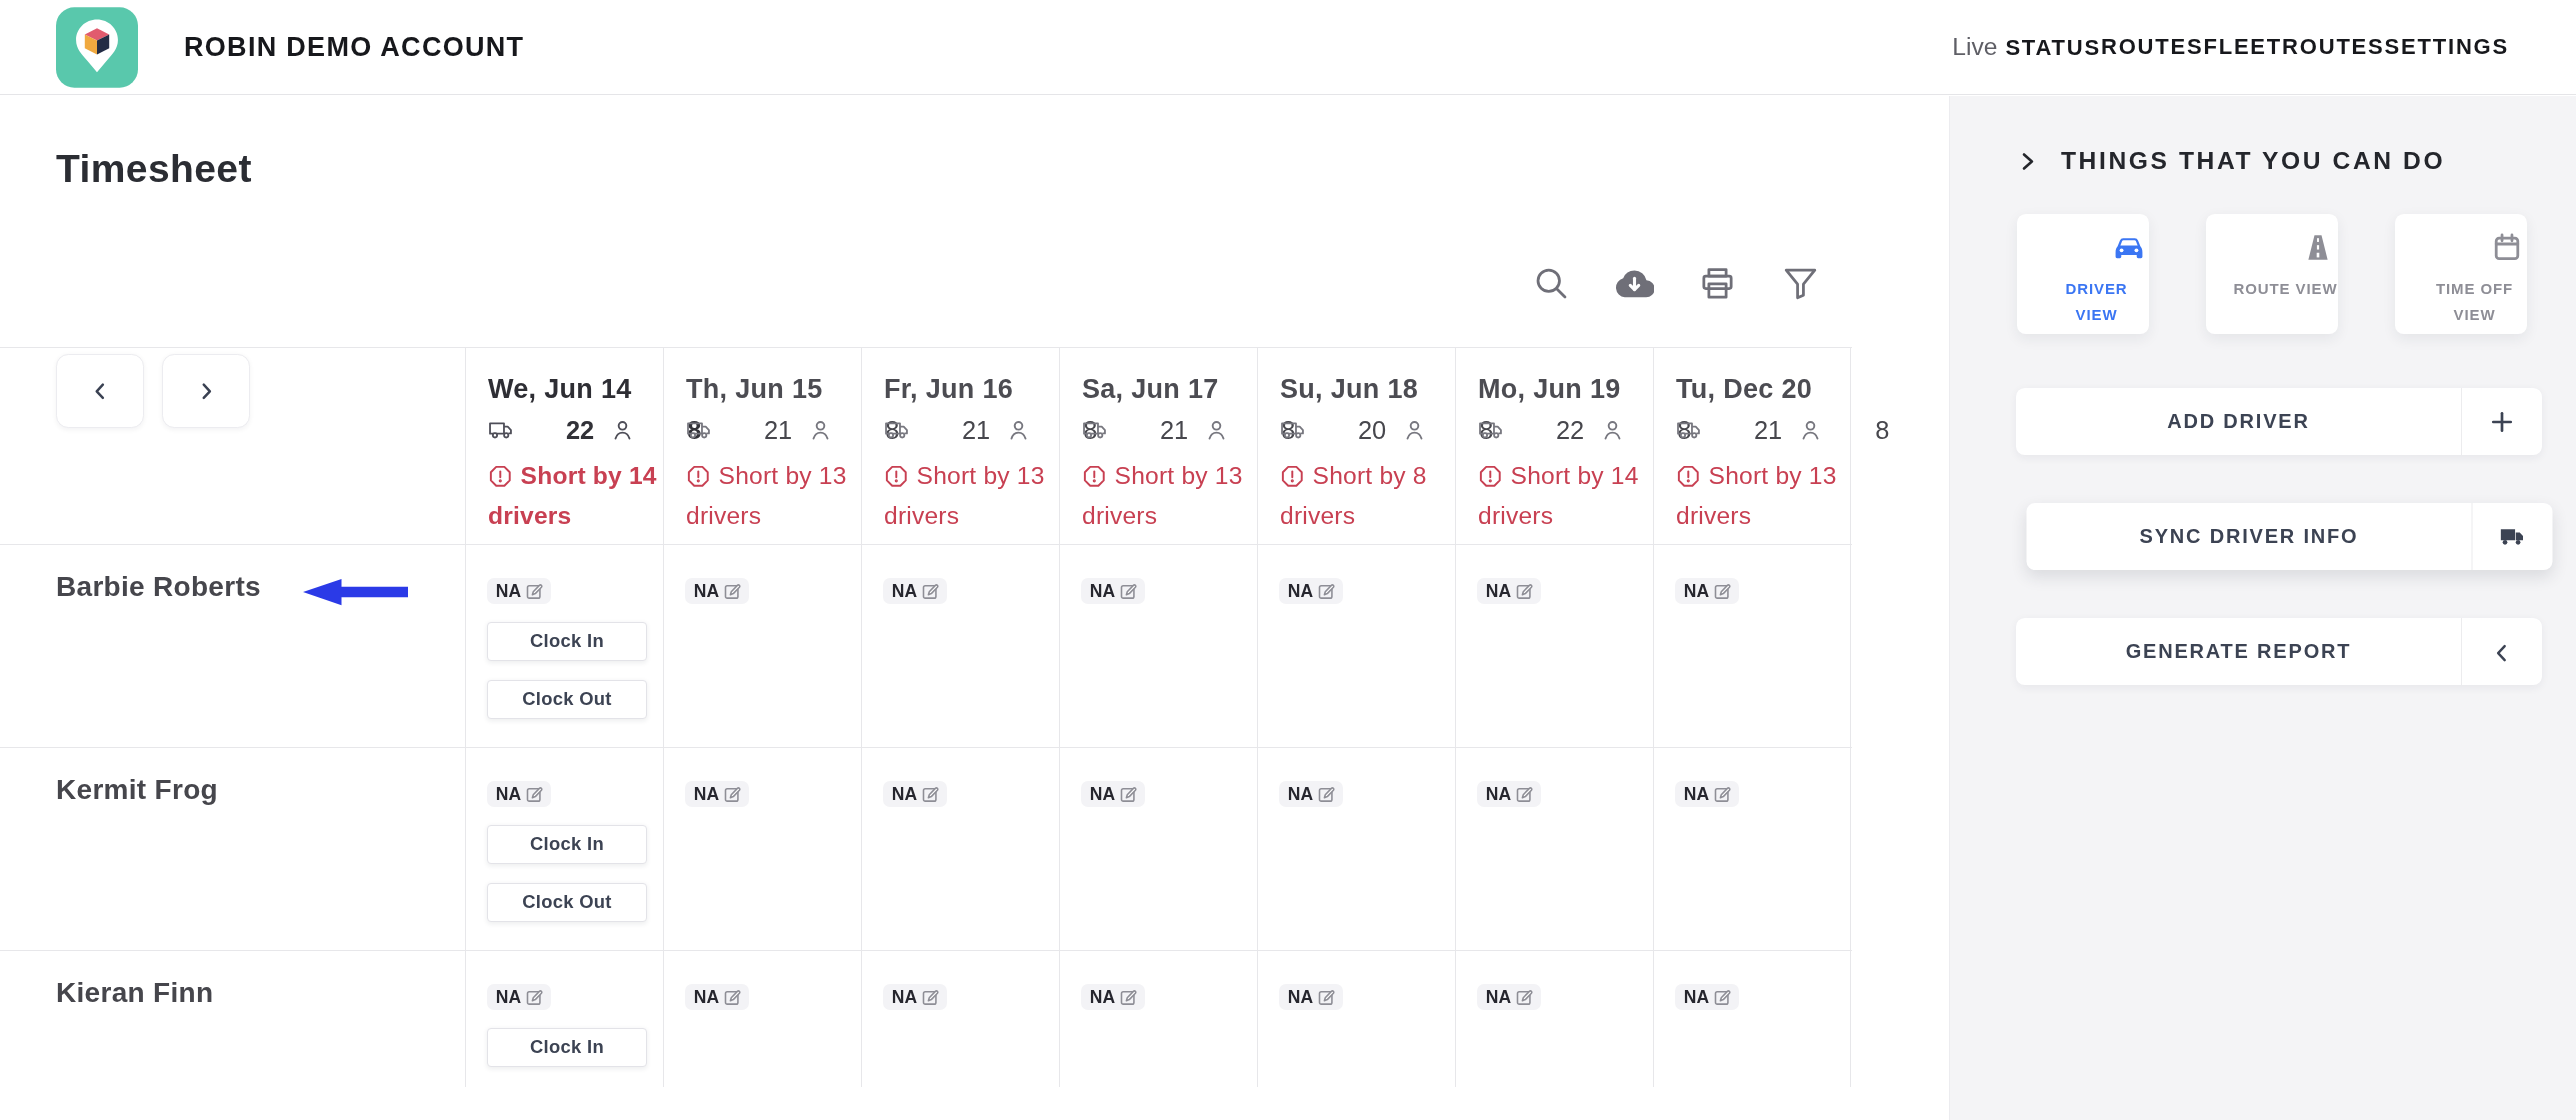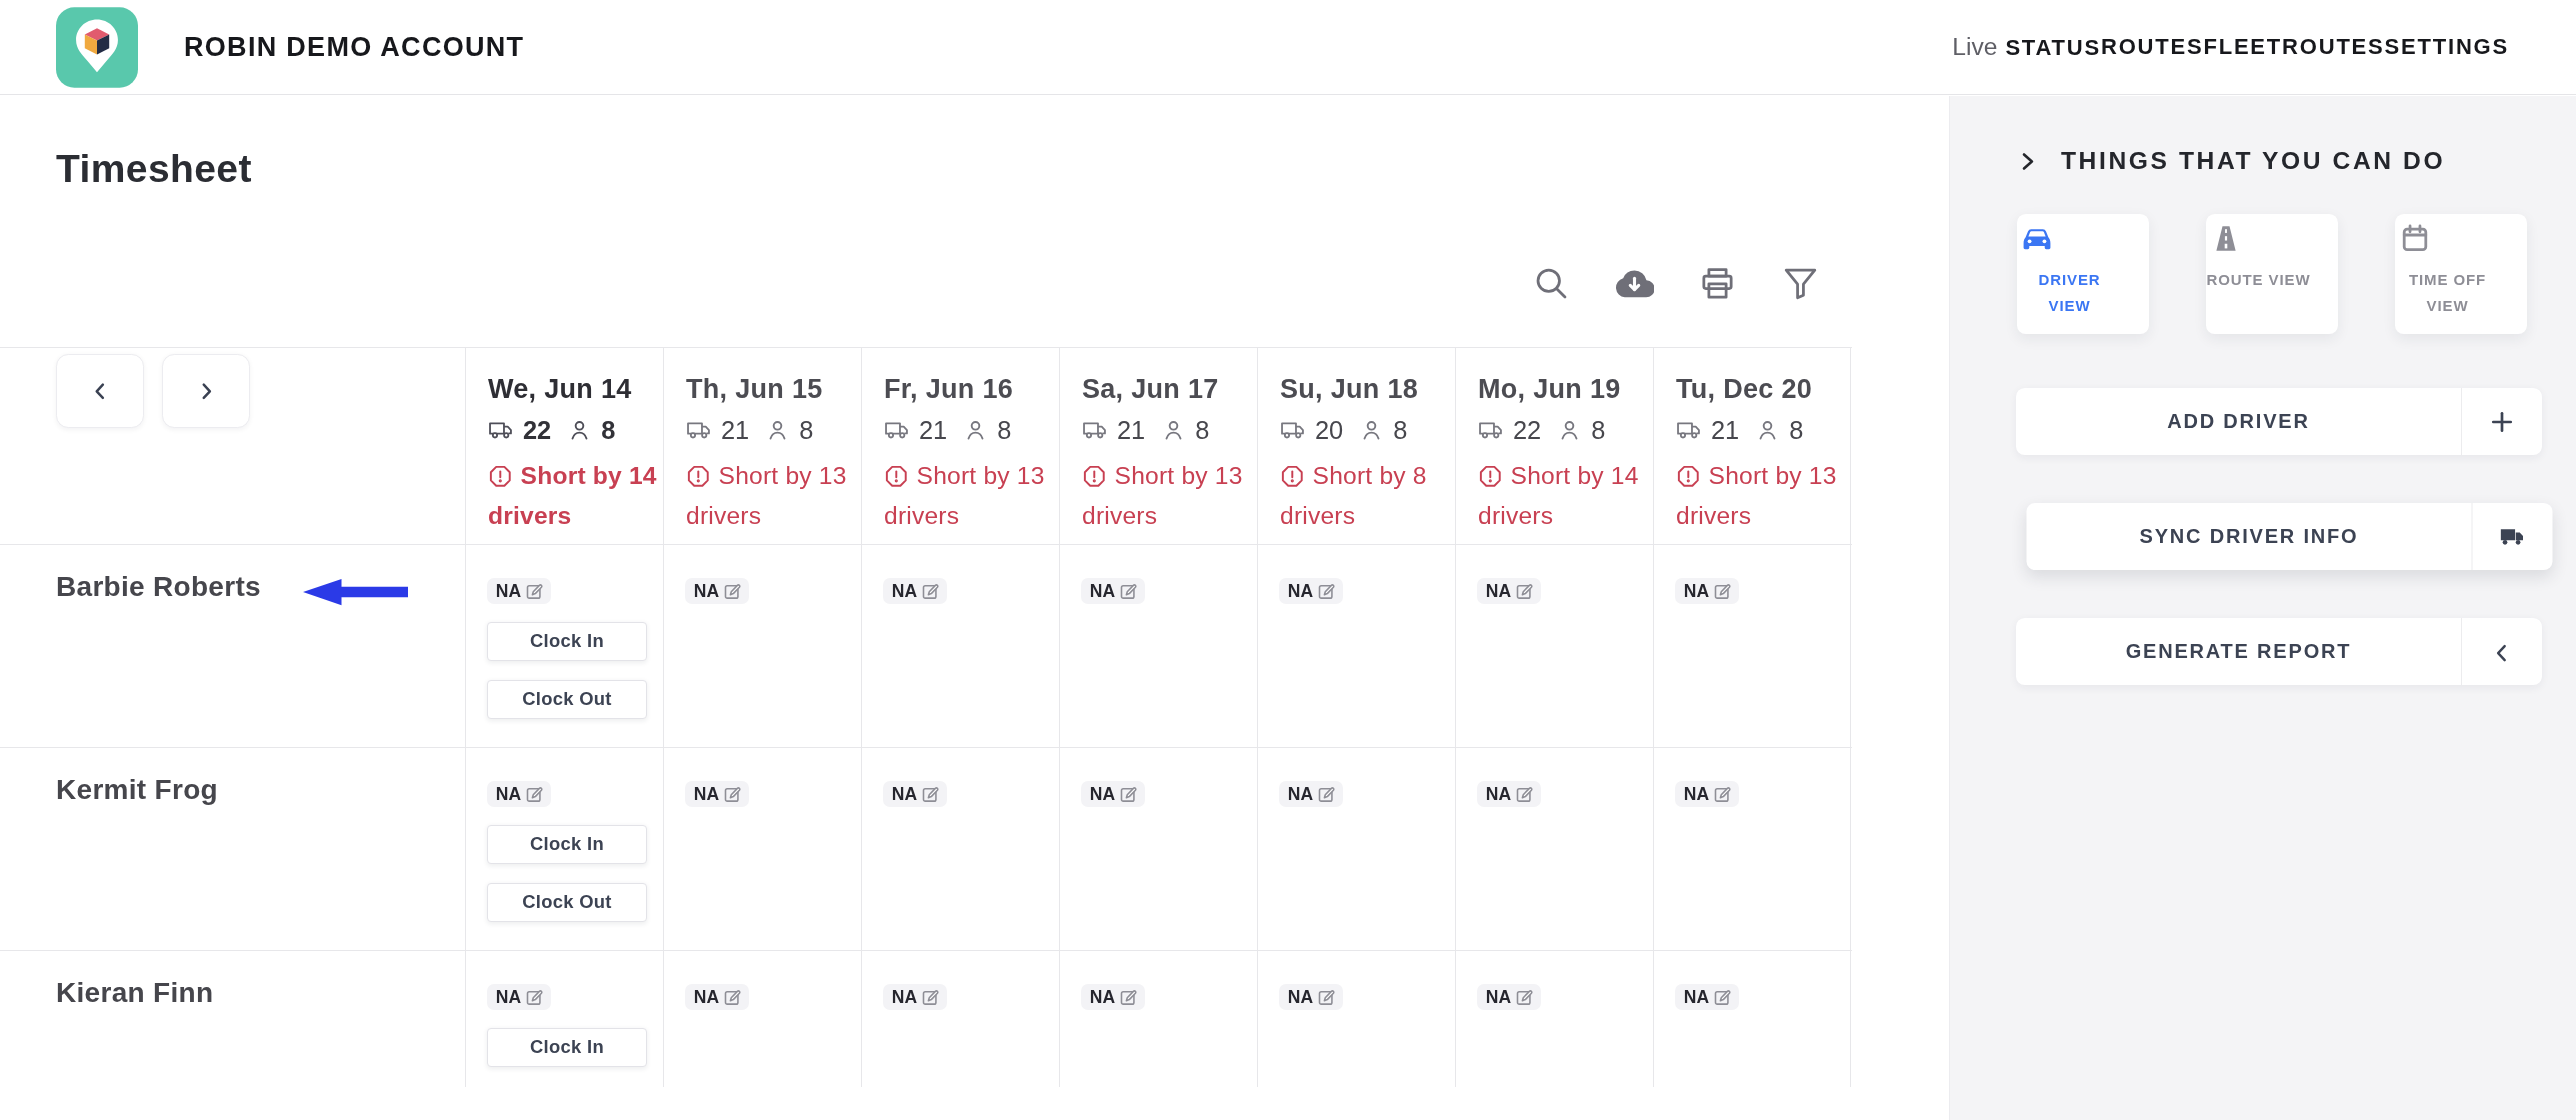--- a/index.html
+++ b/index.html
@@ -49,21 +49,21 @@
   .pager-btn{ width:88px; height:74px; background:#fff; border:0.9px solid #ececf0;
     border-radius:12.3px; box-shadow:0 1.8px 5.3px rgba(20,25,45,.05); display:flex;
     align-items:center; justify-content:center; color:#3a4152; cursor:pointer; }
   .pager-btn svg{ width:24.6px; height:24.6px; }
 
   .day-head{ padding:26px 0 0 22px; }
   .day-date{ font-size:27px; font-weight:600; color:#4c4c52; letter-spacing:0.3px;}
   .day-counts{ margin-top:11.4px; display:flex; align-items:center; gap:8px;
     font-size:25.4px; font-weight:500; color:#47474d; }
   .day-counts svg{ width:27px; height:27px; color:#77777f; flex:none; }
-  .day-counts .cnt{ margin-right:7px; }
+  .day-counts .cnt{ margin-right:7px;margin-left:43px; }
   .day-short{ margin-top:10.5px; width:181px; font-size:24.6px; font-weight:500;
     color:var(--red); line-height:1.62; letter-spacing:0.2px;}
   .day-short svg{ width:24.6px; height:24.6px; vertical-align:-4.4px; margin-right:8px; }
   .day-head.current .day-date{ font-weight:800; color:#2e2e34; }
   .day-head.current .day-counts{ font-weight:700; color:#323238; }
   .day-head.current .day-counts svg{ color:#4e4e58; }
   .day-head.current .day-short{ font-weight:800; }
 
   .name-cell{ padding:26px 0 0 56px; font-size:28px; font-weight:700;
     color:#46464c; letter-spacing:0.3px; }
@@ -83,21 +83,21 @@
   
   .sidebar{ position:absolute; left:1949px; top:96px; width:627px; height:1024px;
     background:var(--sidebg); border-left:0.9px solid #ececef; }
   .side-heading{ position:absolute; left:67px; top:51px; display:flex;
     align-items:center; gap:23px; font-size:24.6px; font-weight:700;
     letter-spacing:2.6px; color:#24262c; cursor:pointer;}
   .side-heading svg{ width:21px; height:21px; color:#24262c; }
   .view-cards{ position:absolute; left:67px; top:118px; display:flex; gap:57px; }
   .view-card{ width:132px; height:120px; background:#fff; border-radius:8.8px;
     box-shadow:0 4.4px 14px rgba(35,40,60,.07); display:flex; flex-direction:column;
-    align-items:flex-start; padding-top:7px; cursor:pointer; }
+    align-items:flex-end; padding-top:16px; cursor:pointer; }
   .view-card svg{ width:40px; height:35px; color:#8e8e96; }
   .view-label{ margin-top:10.5px; font-size:15px; font-weight:600; letter-spacing:0.9px;
     color:#8e8e96; text-align:center; line-height:1.75; width:105px;}
   .view-card.active svg{ color:var(--blue); }
   .view-card.active .view-label{ color:var(--blue); }
 
   .side-actions{ position:absolute; left:66px; top:292px; width:526px;
     display:flex; flex-direction:column; gap:48px; }
   .action-btn{ height:67px; background:#fff; border:none; border-radius:8.8px;
     box-shadow:0 2.6px 8.8px rgba(35,40,60,.06); display:flex; align-items:stretch;

